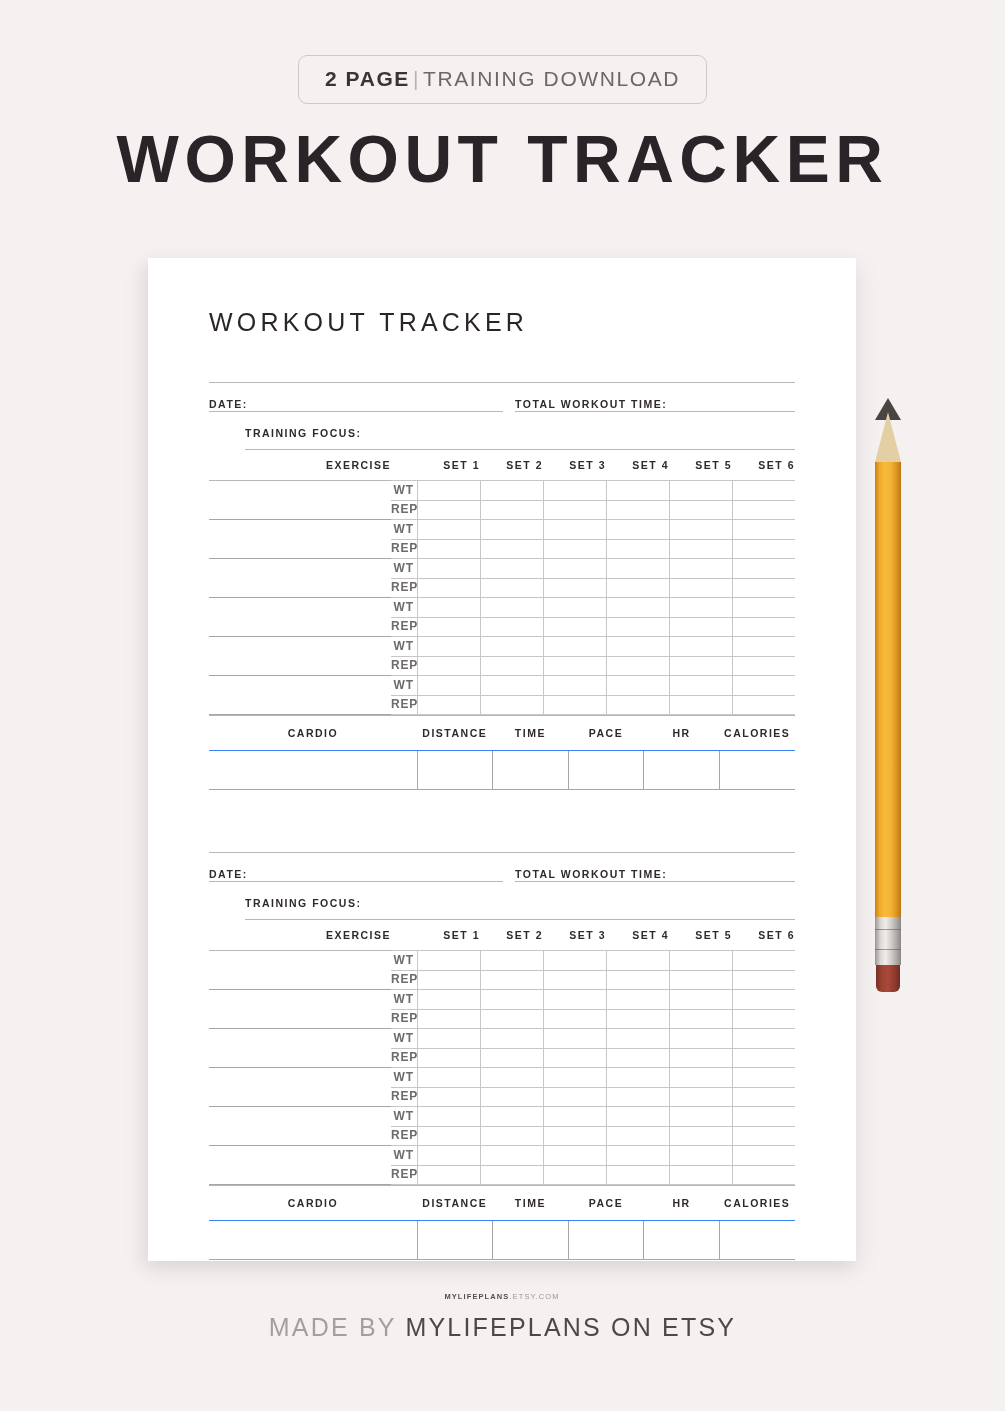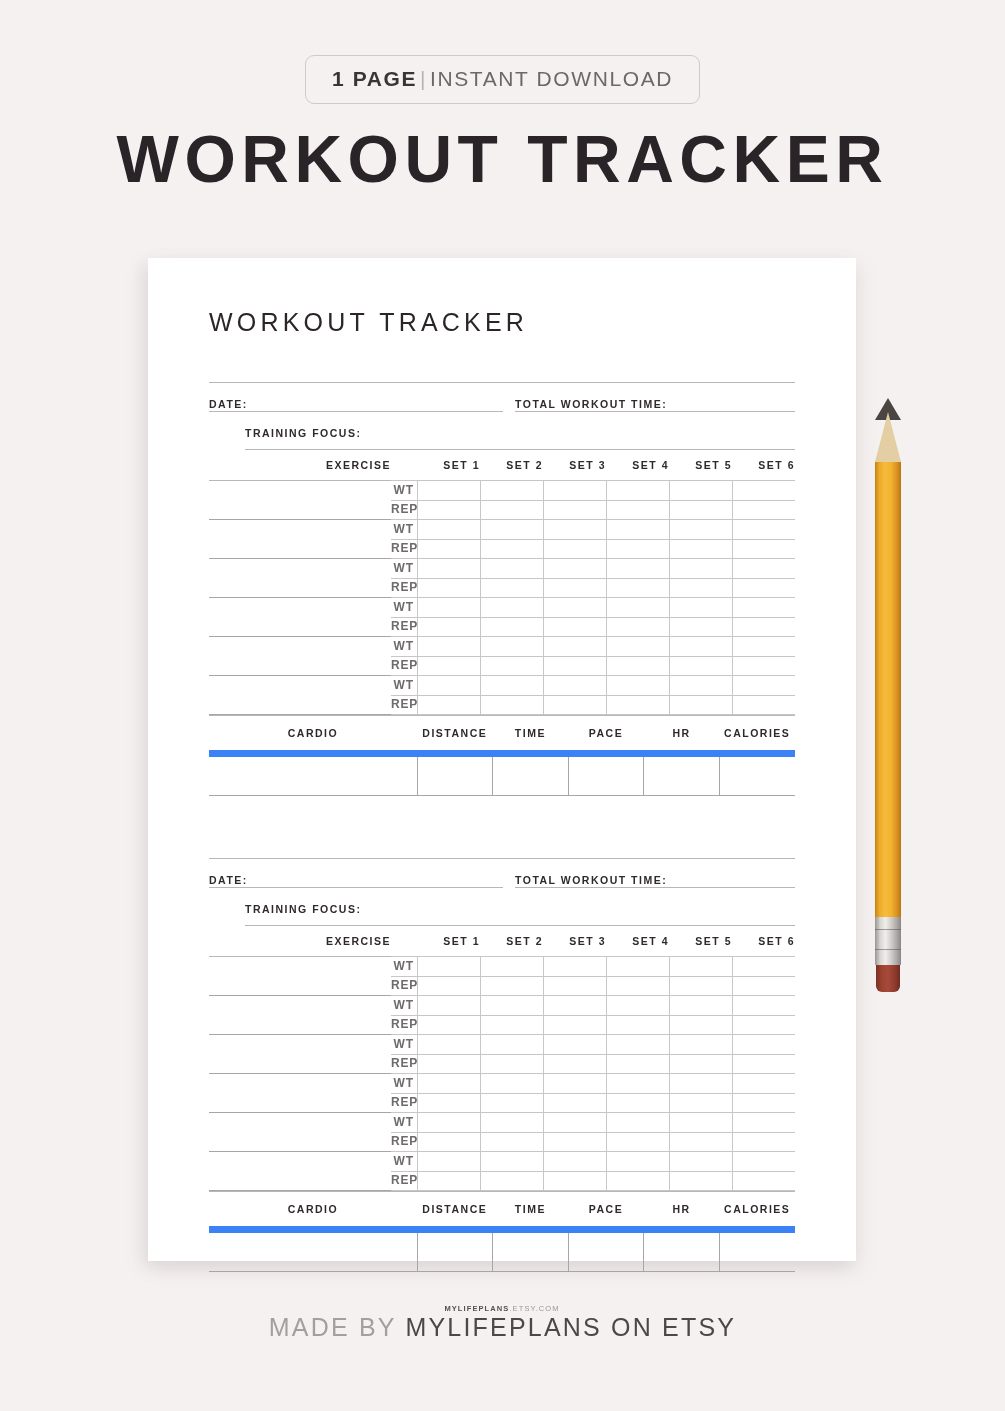--- a/index.html
+++ b/index.html
@@ -192,21 +192,21 @@
     margin-top: 0;
   }
   table.cardio th {
     font-size: 10.5px;
     font-weight: 700;
     letter-spacing: 1.5px;
     color: #2f292c;
     padding: 11px 0 11px 0;
     text-align: center;
     border-top: 1px solid #b9b6b6;
-    border-bottom: 7px solid #3b82f6;
+    border-bottom: 1px solid #3b82f6;
   }
   table.cardio th.th-c0 { width: 208px; }
   table.cardio td {
     height: 36px;
     border: 1px solid #a9a5a5;
     border-top: 0;
     border-left: 0;
   }
   table.cardio td.first { border-left: 0; }
   table.cardio td.last { border-right: 0; }
@@ -294,21 +294,21 @@
     white-space: nowrap;
   }
   .footer-banner .light { color: #a49ea0; }
   .footer-banner .dark { color: #4d4749; }
 </style>
 </head>
 <body>
 
 <div class="promo">
   <div class="badge">
-    <b>1 PAGE</b><span class="sep">|</span><span>INSTANT DOWNLOAD</span>
+    <b>2 PAGE</b><span class="sep">|</span><span>TRAINING DOWNLOAD</span>
   </div>
   <h1 class="promo-title">WORKOUT TRACKER</h1>
 </div>
 
 <div class="pencil">
   <div class="tip"></div>
   <div class="wood"></div>
   <div class="body"></div>
   <div class="ferrule"></div>
   <div class="eraser"></div>

